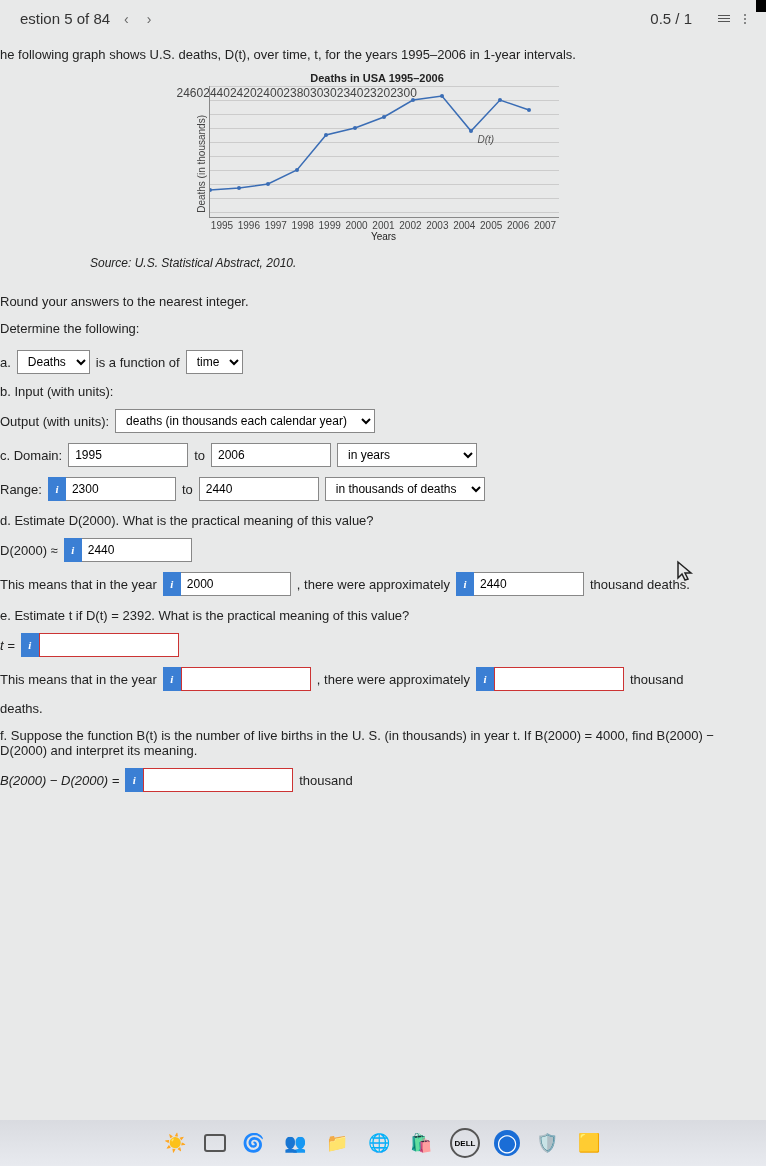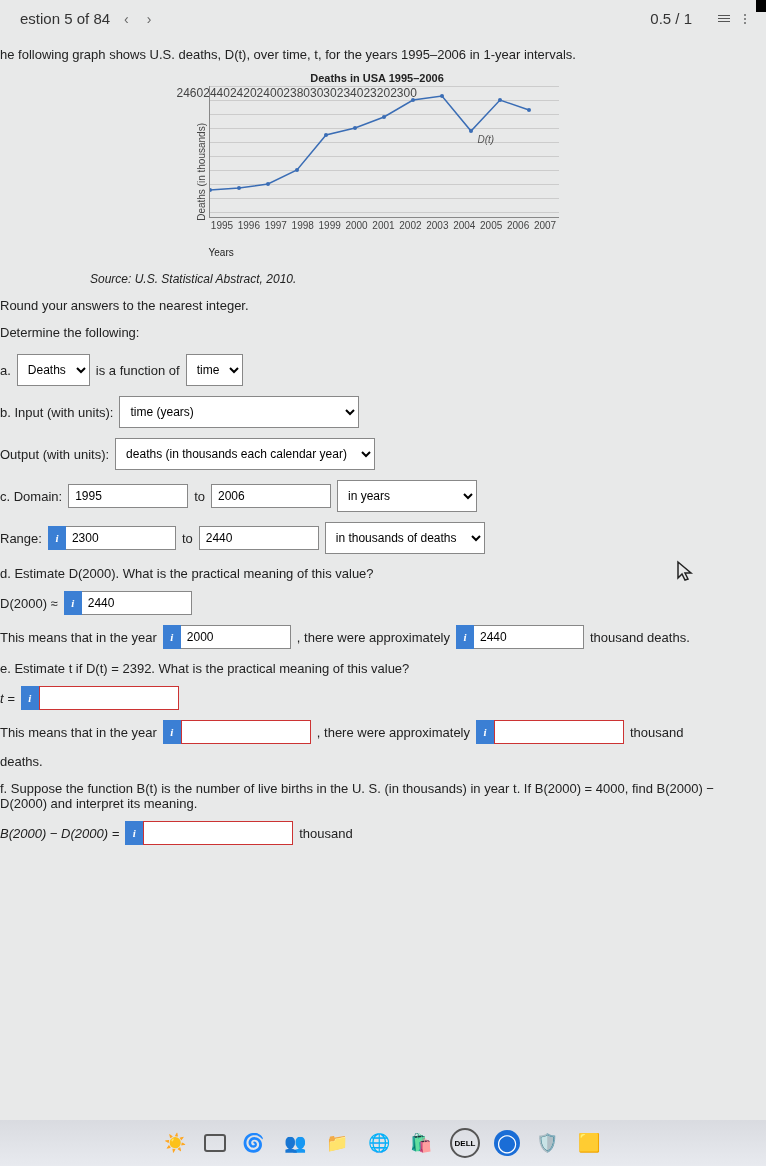--- a/index.html
+++ b/index.html
@@ -17,29 +17,29 @@
 .intro{padding:4px 0 6px 0;font-size:13px}
 .chart-wrap{display:flex;flex-direction:column;align-items:center;margin:4px 0 6px}
 .chart-title{font-size:11px;font-weight:bold;margin-bottom:2px}
 .chart-body{display:flex;align-items:flex-start}
 .ylab{writing-mode:vertical-rl;transform:rotate(180deg);font-size:10px;color:#444;margin-right:2px;align-self:center}
 .chart-area{position:relative}
 .yticks{position:absolute;left:-32px;top:0;font-size:12px;color:#444;display:flex;flex-direction:row;justify-content:space-between;height:112px}
 .plot{width:350px;height:132px;border-left:1px solid #888;border-bottom:1px solid #888;position:relative;background:linear-gradient(to bottom,#ccc 1px,transparent 1px) 0 0/100% 14px}
 .xticks{display:flex;font-size:10px;color:#444;margin-top:2px}
 .xticks span{flex:1;text-align:center}
-.xlab{text-align:left;font-size:10px;margin-top:16px}
+.xlab{text-align:center;font-size:10px;margin-top:0}
 .source{font-style:italic;font-size:12px;margin:14px 0 0 90px}
-.round{margin:12px 0 12px}
+.round{margin:24px 0 12px}
 .det{margin-bottom:14px}
 .row{display:flex;align-items:center;gap:6px;margin:10px 0;font-size:13px;flex-wrap:wrap}
 .lbl{white-space:nowrap}
 select,input[type=text]{border:1px solid #888;background:#fff;font-size:12px;padding:3px 6px;font-family:inherit}
 input[type=text]{height:24px}
-.sel{height:32px}
+.sel{height:24px}
 .info-input{display:flex;align-items:stretch}
 .info-tab{background:#3b7fd4;color:#fff;width:18px;display:flex;align-items:center;justify-content:center;font-size:11px;font-weight:bold;font-family:serif;font-style:italic}
 .info-input input{border-left:none}
 .err input{border:1px solid #c33}
 .question{margin:12px 0 6px}
 .cursor{position:absolute;right:70px;top:560px;font-size:20px;color:#222}
 .taskbar{position:absolute;bottom:0;left:0;right:0;height:46px;background:linear-gradient(#d9dbe0,#e8eaef);display:flex;align-items:center;gap:14px;padding:0 18px;justify-content:center}
 .tb-icon{width:28px;height:28px;display:flex;align-items:center;justify-content:center;font-size:18px}
 .black-edge{position:absolute;top:0;right:0;width:10px;height:12px;background:#000}
 .dt-label{position:absolute;font-size:10px;color:#555;font-style:italic}
@@ -135,21 +135,20 @@
 
   <div class="row">
     <span class="lbl">a.</span>
     <select class="sel"><option>Deaths</option></select>
     <span>is a function of</span>
     <select class="sel"><option>time</option></select>
   </div>
 
   <div class="row">
     <span class="lbl">b. Input (with units):</span>
-    <select class="sel" style="width:240px"><option>time (years)</option></select>
   </div>
 
   <div class="row">
     <span class="lbl">Output (with units):</span>
     <select class="sel" style="width:260px"><option>deaths (in thousands each calendar year)</option></select>
   </div>
 
   <div class="row">
     <span class="lbl">c. Domain:</span>
     <input type="text" style="width: 120px;" value="1995">

